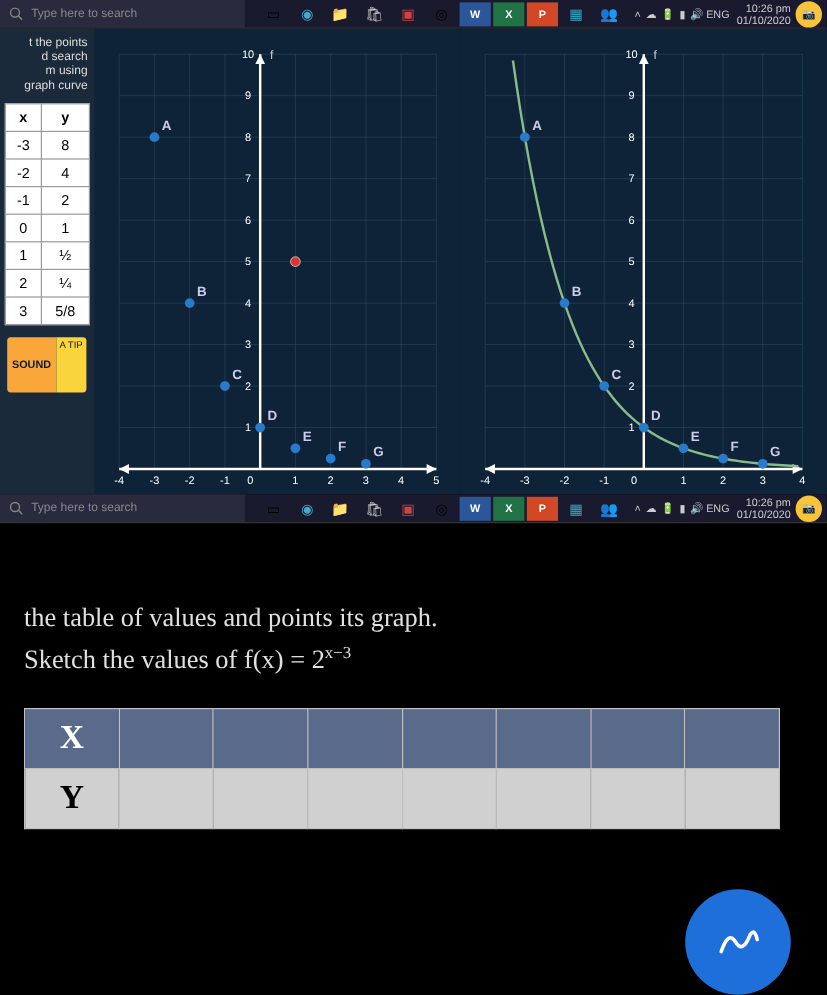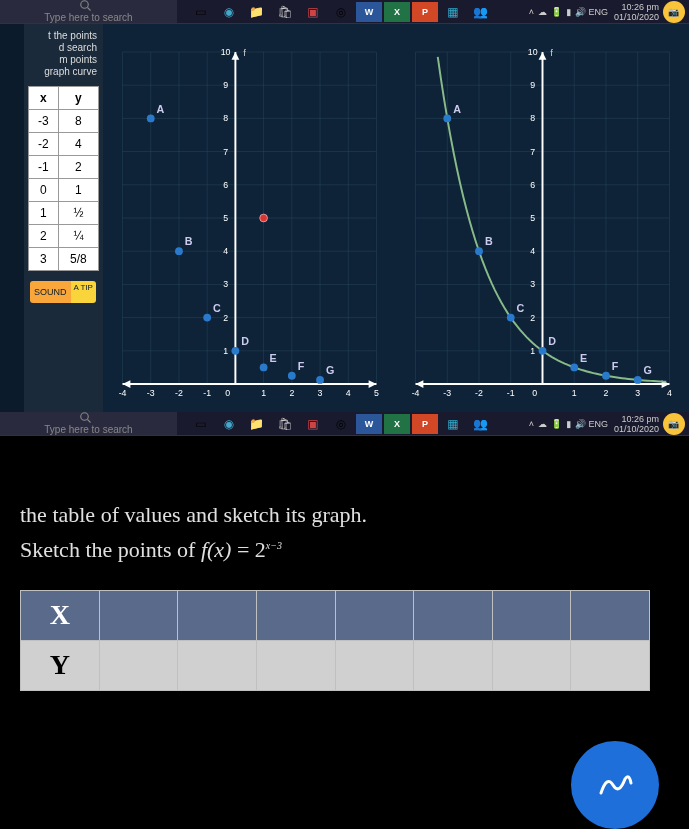--- a/index.html
+++ b/index.html
@@ -1,39 +1,39 @@
 <!DOCTYPE html>
 <html><head>
   <meta charset="utf-8">
   <style>
     * { margin: 0; padding: 0; box-sizing: border-box; }
     body { background: #000; width: 689px; height: 829px; font-family: Arial, sans-serif; overflow: hidden; position: relative; }
     
     
     .taskbar { background: #1a1a2e; height: 24px; display: flex; align-items: center; border-bottom: 1px solid #333; position: relative; }
-    .search-box { display: flex; align-items: center; background: #2a2a3e; height: 100%; padding: 0 8px; width: 177px; flex-direction: column; }
+    .search-box { display: flex; align-items: center; background: #2a2a3e; height: 100%; padding: 0 8px; width: 204px; }
     .search-icon-svg { width: 12px; height: 12px; margin-right: 6px; }
     .search-text { color: #888; font-size: 10px; }
     .taskbar-icons { display: flex; align-items: center; height: 100%; margin-left: 10px; }
     .taskbar-icon { width: 26px; height: 20px; display: flex; align-items: center; justify-content: center; margin: 0 1px; font-size: 12px; }
     .tray { margin-left: auto; display: flex; align-items: center; color: #ccc; font-size: 9px; padding-right: 4px; }
     .tray-icon { margin: 0 2px; }
     .time-block { text-align: right; margin-left: 6px; }
     .camera-badge { width: 22px; height: 22px; background: #f9c43a; border-radius: 50%; margin-left: 4px; display: flex; align-items: center; justify-content: center; font-size: 9px; }
     
     
     .graph-area { height: 388px; background: #0b1b2b; position: relative; display: flex; }
     
     
-    .graph-sidebar { width: 79px; background: #1a2a3a; padding: 4px; color: #fff; font-size: 11px; margin-left: 24px; }
+    .graph-sidebar { width: 79px; background: #1a2a3a; padding: 4px; color: #fff; font-size: 11px; }
     .instr-text { color: #ddd; line-height: 1.2; padding: 2px; font-size: 10px; text-align: right; }
     .xy-table { width: 100%; border-collapse: collapse; margin-top: 6px; background: #fff; color: #000; }
     .xy-table th, .xy-table td { border: 1px solid #999; padding: 4px 3px; text-align: center; font-size: 12px; }
     .sound-badge { display: flex; margin-top: 8px; padding: 2px; }
-    .sound-main { background: #f9a73a; color: #0b1b2b; font-size: 9px; font-weight: normal; padding: 6px 4px; border-radius: 3px 0 0 3px; }
+    .sound-main { background: #f9a73a; color: #0b1b2b; font-size: 9px; font-weight: bold; padding: 18px 4px; border-radius: 3px 0 0 3px; }
     .sound-sub { background: #f9d43a; color: #0b1b2b; font-size: 8px; padding: 2px 3px; border-radius: 0 3px 3px 0; }
     
     
     .plots { flex: 1; display: flex; }
     .plot { flex: 1; position: relative; background: #0e2238; }
     .plot svg { width: 100%; height: 100%; }
     .grid-line { stroke: #2a4a5a; stroke-width: 0.5; }
     .axis-line { stroke: #fff; stroke-width: 2; }
     .arrow { fill: #fff; }
     .tick-label { fill: #fff; font-size: 9px; text-anchor: middle; }
@@ -42,22 +42,22 @@
     .pt-label { fill: #cce; font-size: 11px; font-weight: bold; }
     .curve { fill: none; stroke: #8b8; stroke-width: 2; }
     .axis-label { fill: #ccc; font-size: 10px; }
     
     
     .taskbar2 { position: absolute; top: 412px; left: 0; height: 24px; }
     
     
     .question-area { position: absolute; top: 440px; left: 0; right: 0; bottom: 0; background: #000; padding: 60px 20px 20px 20px; }
     .qtext { color: #e0e0e0; font-size: 22px; font-family: 'Times New Roman', serif; line-height: 1.4; margin-bottom: 4px; }
-    .formula { font-style: italic; }
-    .super { font-size: 10px; vertical-align: super; font-style: italic; }
+    .formula { }
+    .super { font-size: 14px; vertical-align: super; }
     
     .answer-table { width: 630px; border-collapse: collapse; margin-top: 24px; }
     .answer-table td, .answer-table th { border: 1px solid #c0c0c0; height: 50px; text-align: center; font-family: 'Times New Roman', serif; font-size: 28px; }
     .answer-table .head-cell { background: #5a6a8a; color: #fff; font-weight: bold; width: 79px; }
     .answer-table .data-head { background: #5a6a8a; color: #fff; width: 79px; }
     .answer-table .data-cell { background: #d0d0d0; width: 79px; }
     .x-row .head-cell { color: #fff; }
     .y-row .head-cell { background: #d0d0d0; color: #000; }
     
     
@@ -101,21 +101,21 @@
     </div>
     <div class="camera-badge">📷</div>
   </div>
 </div>
 
 <div class="graph-area">
   <div class="graph-sidebar">
     <div class="instr-text">
       <div>t  the  points</div>
       <div>d      search</div>
-      <div>m        points</div>
+      <div>m        using</div>
       <div>graph curve</div>
     </div>
     <table class="xy-table">
       <tbody>
           <tr>
             <th>x</th>
             <th>y</th>
           </tr>
       <tr>
             <td>-3</td>
@@ -314,23 +314,23 @@
     <span>ENG</span>
     <div class="time-block">
       <div>10:26 pm</div>
       <div>01/10/2020</div>
     </div>
     <div class="camera-badge">📷</div>
   </div>
 </div>
 
 <div class="question-area">
-  <div class="qtext">the table of values and sketch its graph.</div>
+  <div class="qtext">the table of values and points its graph.</div>
   <div class="qtext">
-    <span>Sketch the points of </span><span class="formula">f(x)</span><span> = 2</span><span class="super">x−3</span>
+    <span>Sketch the values of </span><span class="formula">f(x)</span><span> = 2</span><span class="super">x−3</span>
   </div>
   <table class="answer-table">
     <tbody>
         <tr class="x-row">
       <td class="head-cell">X</td>
       <td class="data-head"></td>
       <td class="data-head"></td>
       <td class="data-head"></td>
       <td class="data-head"></td>
       <td class="data-head"></td>

